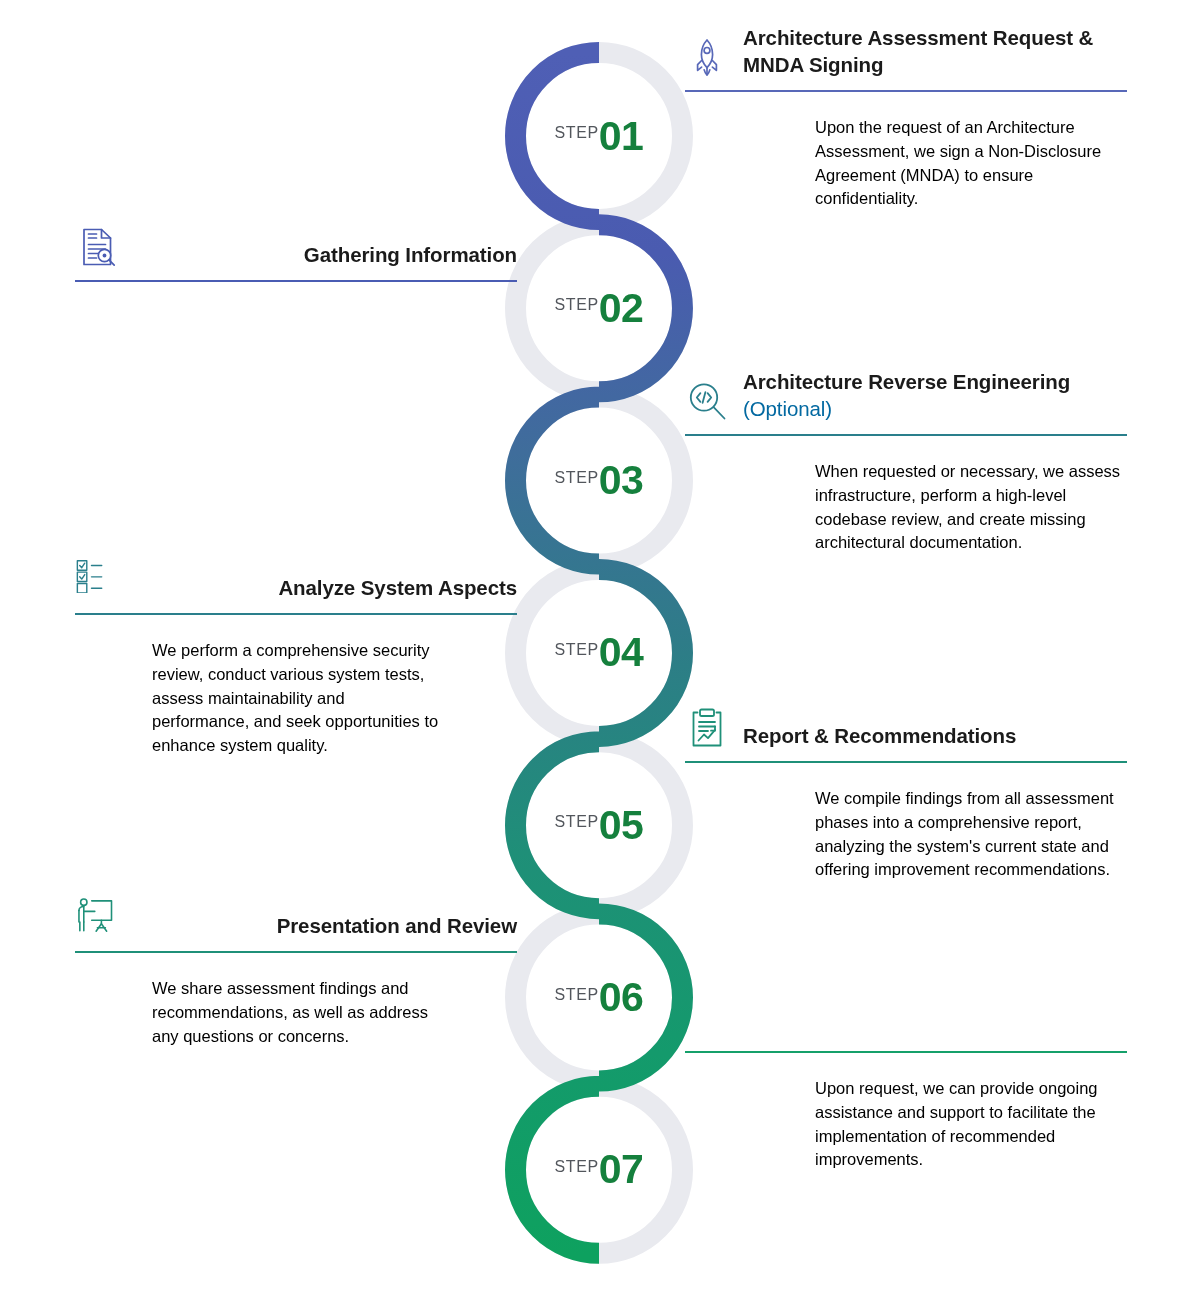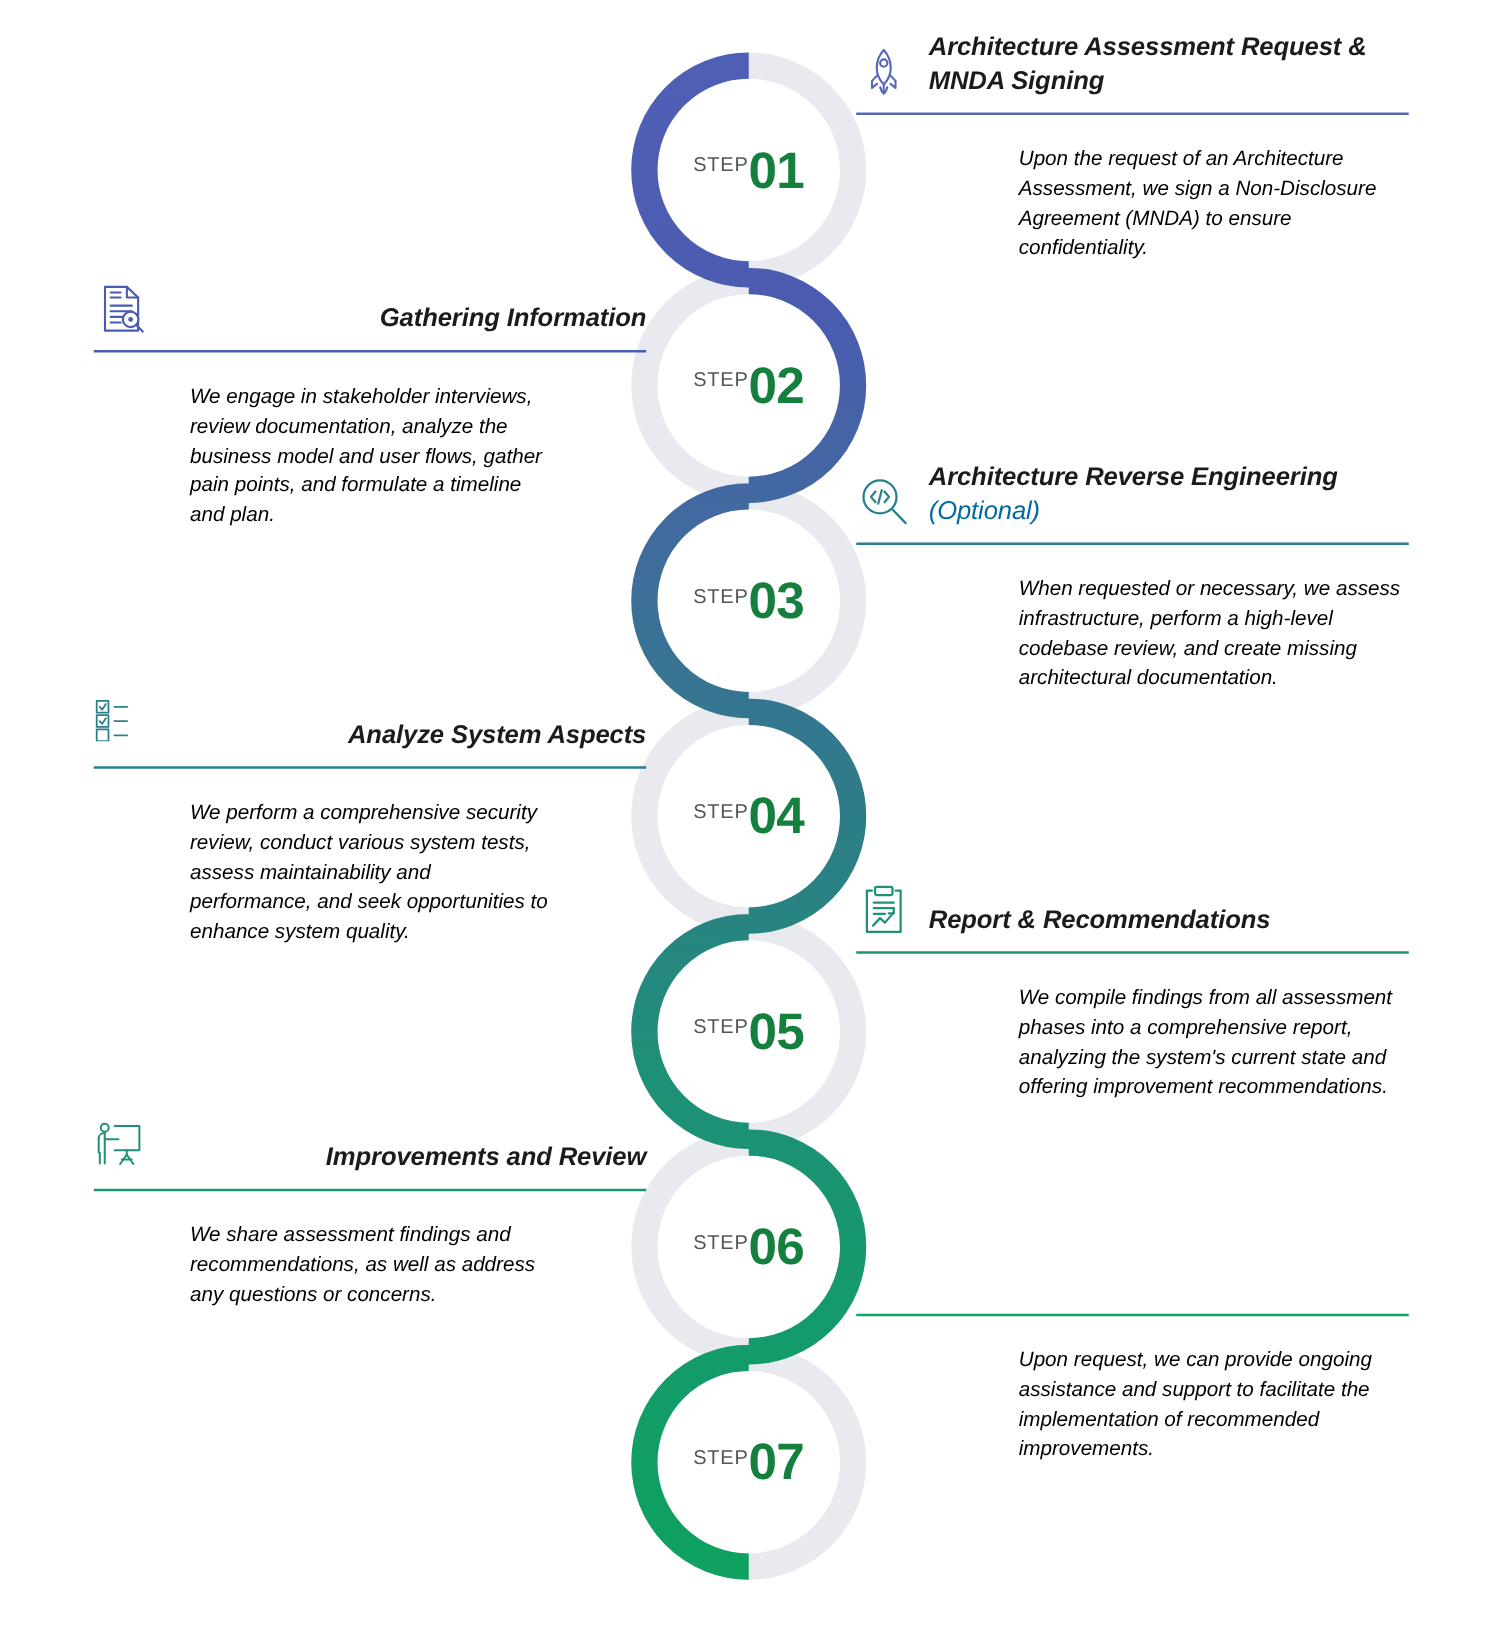--- a/index.html
+++ b/index.html
@@ -25,21 +25,21 @@
   .step-word {
     font-size: 16px; letter-spacing: 0.6px;
     color: #52565c; line-height: 1; margin-bottom: 6px;
   }
   .step-num {
     font-size: 41px; font-weight: bold; color: #15803d;
     line-height: 1; letter-spacing: -0.5px;
   }
 
   
-  .panel { position: absolute; width: 442px; font-style: italic; }
+  .panel { position: absolute; width: 442px; }
   .panel.left  { left: 75px;  text-align: left; }
   .panel.right { left: 685px; text-align: left; }
 
   .panel-head {
     display: flex; align-items: flex-end; gap: 14px;
     min-height: 38px;
   }
   .panel-icon { flex: 0 0 auto; width: 44px; height: 44px; display: block; }
   .panel-title {
     font-size: 20.5px; font-weight: bold; color: #1b1b1b;
@@ -136,21 +136,20 @@
       <path d="M26.5 4.5V13h9"></path>
       <path d="M13.5 9h8M13.5 13h8"></path>
       <path d="M13.5 19.5h17M13.5 24h17M13.5 28.5h10M13.5 33h8"></path>
       <circle cx="29.5" cy="30.5" r="6.2" fill="#fff"></circle>
       <circle cx="29.5" cy="30.5" r="1.9" fill="currentColor" stroke="none"></circle>
       <path d="M34.2 35.2l5 5"></path>
     </svg></span>
          <div class="panel-title"><span>Gathering Information</span></div>
        </div>
        <div class="panel-rule" style="background:#4a5cb3"></div>
-       <div class="panel-body">We engage in stakeholder interviews, review documentation, analyze the business model and user flows, gather pain points, and formulate a timeline and plan.</div>
       </div>
       <div class="panel right" style="top: 368px;">
         <div class="panel-head">
          <span class="panel-icon" style="color:#2a7f8c"><svg viewBox="0 0 44 44" fill="none" stroke="currentColor" stroke-width="1.8" stroke-linecap="round" stroke-linejoin="round">
       <circle cx="19" cy="18.5" r="13.2"></circle>
       <path d="M28.6 28.2L39.5 39.5"></path>
       <path d="M15.4 14.2l-3.6 4.3 3.6 4.3"></path>
       <path d="M22.6 14.2l3.6 4.3-3.6 4.3"></path>
       <path d="M20.4 13.2l-2.8 10.6"></path>
     </svg></span>
@@ -197,21 +196,21 @@
       <path d="M10 11.5v18"></path>
       <path d="M4.5 16.5v13"></path>
       <path d="M4.5 16.5c0-2.6 2.4-4.6 5.5-4.6"></path>
       <path d="M10 17.5h12.5"></path>
       <path d="M5.5 29.5v10M10 29.5v10"></path>
       <path d="M19 5.5h22.5v22H19"></path>
       <path d="M30 27.5v4"></path>
       <path d="M24 40l6-8.5 6 8.5"></path>
       <path d="M25.5 36h9"></path>
     </svg></span>
-         <div class="panel-title"><span>Improvements and Review</span></div>
+         <div class="panel-title"><span>Presentation and Review</span></div>
        </div>
        <div class="panel-rule" style="background:#1f9079"></div>
        <div class="panel-body">We share assessment findings and recommendations, as well as address any questions or concerns.</div>
       </div>
       <div class="panel right" style="top: 1040px;">
        <div class="panel-rule" style="background:#15a06a"></div>
        <div class="panel-body">Upon request, we can provide ongoing assistance and support to facilitate the implementation of recommended improvements.</div>
       </div>
     </div>
 

